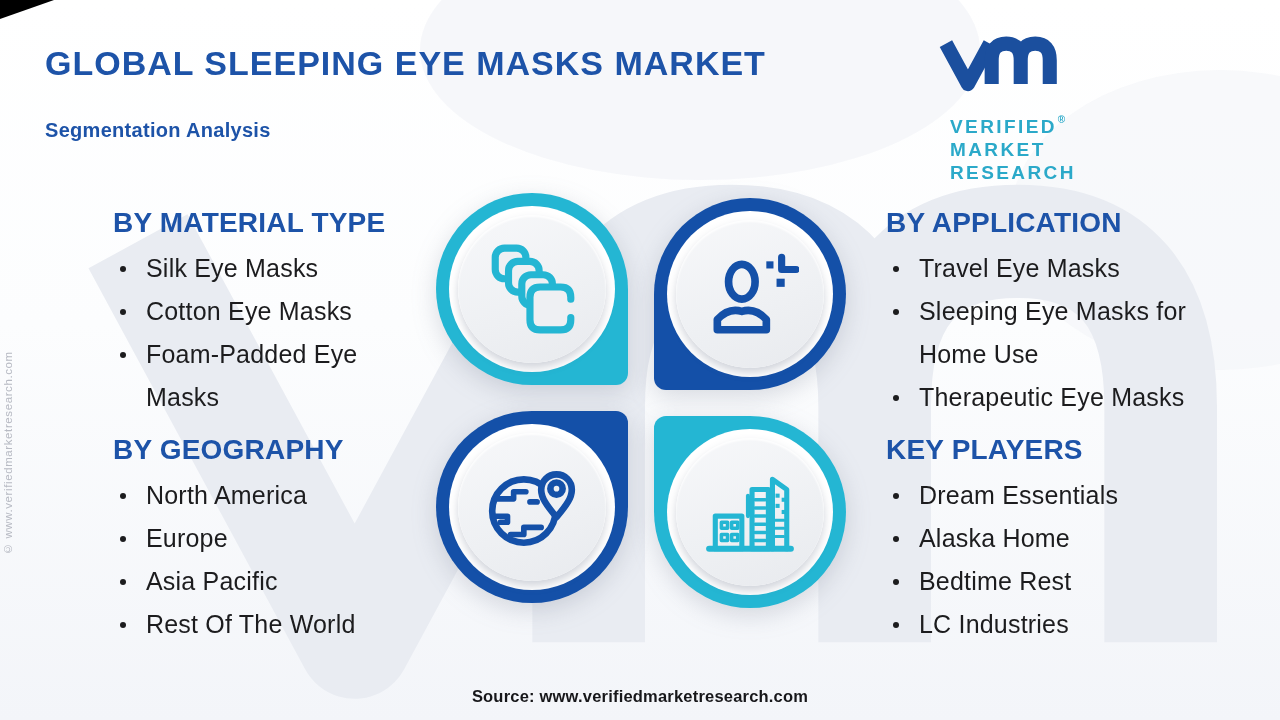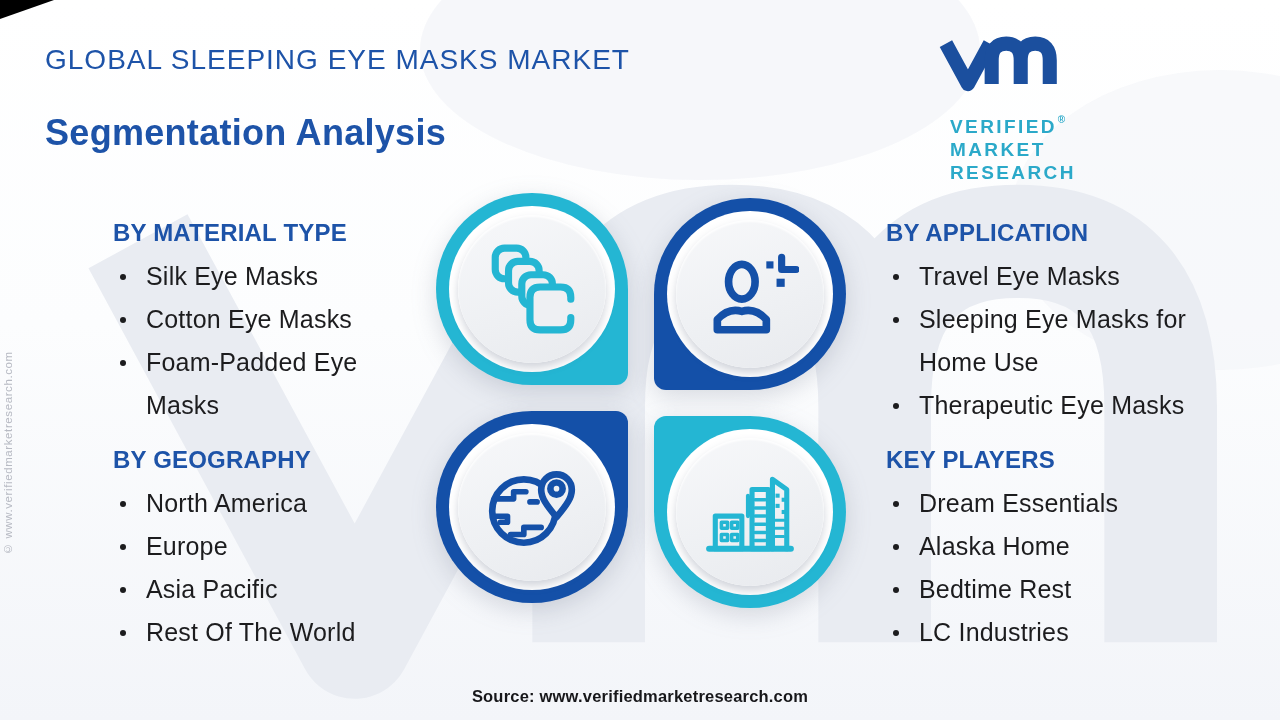--- a/index.html
+++ b/index.html
@@ -26,42 +26,42 @@
 
   .side-copy{
     position:absolute;left:2px;top:225px;height:330px;z-index:3;
     writing-mode:vertical-rl;transform:rotate(180deg);
     color:var(--muted-gray,#b7bac3);font-size:11.5px;letter-spacing:.6px;
     display:flex;align-items:center;
   }
 
   .header{position:absolute;left:45px;top:44px;z-index:3;}
   .title{
-    margin:0;font-size:28px;font-weight:400;letter-spacing:1px;
+    margin:0;font-size:34px;font-weight:700;letter-spacing:1px;
     color:var(--title-blue,#1d53a8);
   }
   .subtitle{
-    margin:36px 0 0 0;font-size:36px;font-weight:600;letter-spacing:.3px;
+    margin:36px 0 0 0;font-size:20px;font-weight:600;letter-spacing:.3px;
     color:var(--title-blue,#1d53a8);
   }
 
   .logo{position:absolute;left:938px;top:26px;z-index:3;display:flex;align-items:flex-start;flex-direction:column;}
   .logo svg{width:132px;height:74px;}
   .logo .mono{stroke:var(--logo-blue,#1b4f9e);stroke-width:32;fill:none;stroke-linejoin:round;}
   .logo-text{margin-left:12px;margin-top:8px;color:var(--logo-teal,#2ba9c9);
     font-weight:800;font-size:19px;line-height:23px;letter-spacing:2.4px;}
   .logo-text .reg{font-size:10px;vertical-align:10px;letter-spacing:0;margin-left:1px;}
 
   .section{position:absolute;z-index:3;}
   .sec-material{left:113px;top:203px;width:292px;}
   .sec-application{left:886px;top:203px;width:330px;}
   .sec-geography{left:113px;top:430px;width:292px;}
   .sec-players{left:886px;top:430px;width:330px;}
   .section h3{
-    margin:16px 0 8px 0;font-size:24px;font-weight:800;letter-spacing:.2px;
+    margin:4px 0 8px 0;font-size:28px;font-weight:800;letter-spacing:.2px;
     color:var(--heading-blue,#1d53a8);
   }
   .section ul{list-style:none;margin:0;padding:0;}
   .section li{
     position:relative;padding-left:33px;font-size:25px;line-height:43px;
     font-weight:500;color:var(--body-text,#1c1c1e);letter-spacing:.2px;
   }
   .section li::before{
     content:"";position:absolute;left:7px;top:19px;width:6px;height:6px;
     border-radius:50%;background:var(--body-text,#1c1c1e);

